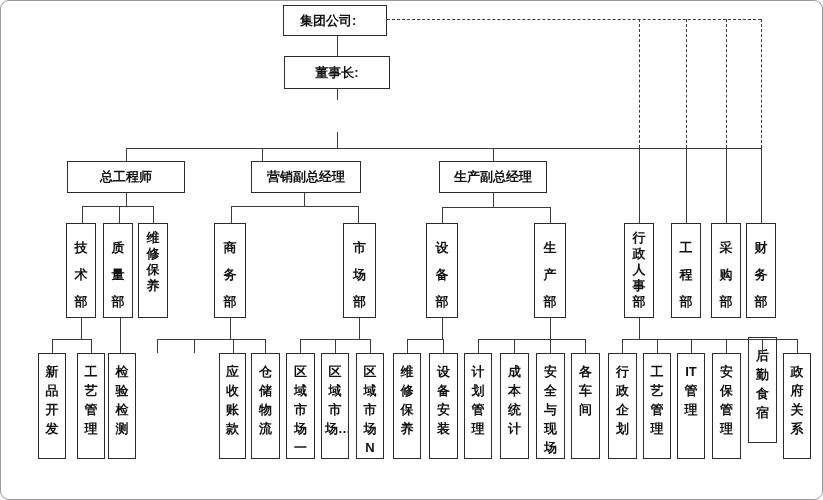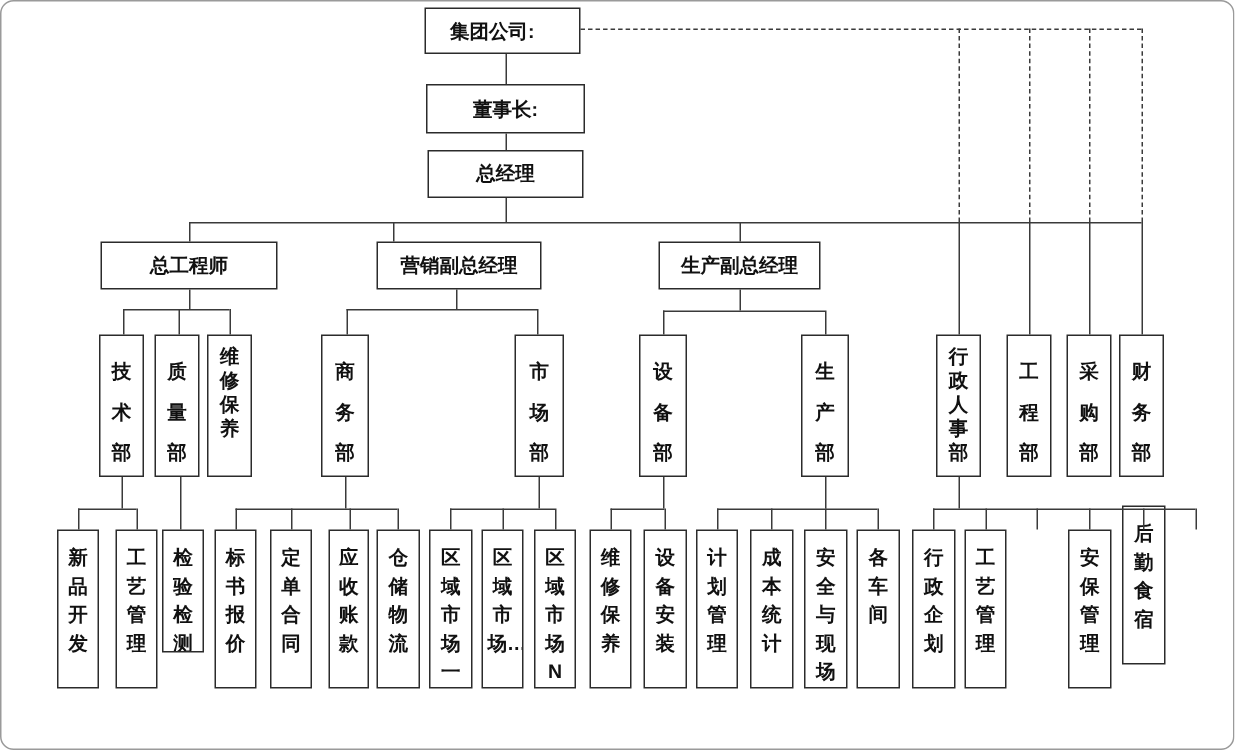--- a/index.html
+++ b/index.html
@@ -32,58 +32,57 @@
   .vd{position:absolute;width:0;border-left:1px dashed #3a3a3a;}
   .hd{position:absolute;height:0;border-top:1px dashed #3a3a3a;}
 </style>
 </head>
 <body>
 
 <div class="canvas">
 
   <div class="hbox align-left" style="left:282px;top:4px;width:104px;height:31px">集团公司:</div>
   <div class="hbox" style="left:283px;top:55px;width:106px;height:33px">董事长:</div>
-  <div class="hbox" style="left:284px;top:99px;width:104px;height:32px">总经理</div>
 
   <div class="hbox" style="left:66px;top:160px;width:118px;height:32px">总工程师</div>
   <div class="hbox" style="left:250px;top:160px;width:110px;height:32px">营销副总经理</div>
   <div class="hbox" style="left:438px;top:160px;width:108px;height:32px">生产副总经理</div>
 
   <div class="vbox lh-wide" style="left:65px;top:222px;width:30px;height:95px">技术部</div>
   <div class="vbox lh-wide" style="left:102px;top:222px;width:30px;height:95px">质量部</div>
   <div class="vbox lh-tight" style="left:137px;top:222px;width:30px;height:95px">维修保养</div>
   <div class="vbox lh-wide" style="left:213px;top:222px;width:32px;height:95px">商务部</div>
   <div class="vbox lh-wide" style="left:342px;top:222px;width:33px;height:95px">市场部</div>
   <div class="vbox lh-wide" style="left:533px;top:222px;width:32px;height:95px">生产部</div>
   <div class="vbox lh-wide" style="left:425px;top:222px;width:32px;height:95px">设备部</div>
   <div class="vbox lh-tight" style="left:623px;top:222px;width:30px;height:95px">行政人事部</div>
   <div class="vbox lh-wide" style="left:670px;top:222px;width:30px;height:95px">工程部</div>
   <div class="vbox lh-wide" style="left:710px;top:222px;width:30px;height:95px">采购部</div>
   <div class="vbox lh-wide" style="left:745px;top:222px;width:30px;height:95px">财务部</div>
 
   <div class="vbox" style="left:37px;top:352px;width:28px;height:106px">新品开发</div>
   <div class="vbox" style="left:76px;top:352px;width:28px;height:106px">工艺管理</div>
-  <div class="vbox" style="left:107px;top:352px;width:28px;height:82px">检验检测</div>
-  <div class="vbox" style="left:142px;top:352px;width:28px;height:106px">标书报价</div>
-  <div class="vbox" style="left:179px;top:352px;width:28px;height:106px">定单合同</div>
+  <div class="vbox" style="left:107px;top:352px;width:28px;height:106px">检验检测</div>
   <div class="vbox" style="left:218px;top:352px;width:27px;height:106px">应收账款</div>
   <div class="vbox" style="left:250px;top:352px;width:29px;height:106px">仓储物流</div>
   <div class="vbox" style="left:285px;top:352px;width:29px;height:106px">区域市场一</div>
   <div class="vbox" style="left:320px;top:352px;width:28px;height:106px">区域市场…</div>
   <div class="vbox" style="left:355px;top:352px;width:28px;height:106px">区域市场N</div>
   <div class="vbox" style="left:392px;top:352px;width:28px;height:106px">维修保养</div>
   <div class="vbox" style="left:428px;top:352px;width:29px;height:106px">设备安装</div>
   <div class="vbox" style="left:463px;top:352px;width:28px;height:106px">计划管理</div>
   <div class="vbox" style="left:499px;top:352px;width:29px;height:106px">成本统计</div>
   <div class="vbox" style="left:535px;top:352px;width:29px;height:106px">安全与现场</div>
   <div class="vbox" style="left:570px;top:352px;width:29px;height:106px">各车间</div>
   <div class="vbox" style="left:607px;top:352px;width:29px;height:106px">行政企划</div>
   <div class="vbox" style="left:642px;top:352px;width:28px;height:106px">工艺管理</div>
+  <div class="vbox" style="left:676px;top:352px;width:28px;height:106px">IT管理</div>
   <div class="vbox" style="left:711px;top:352px;width:29px;height:106px">安保管理</div>
   <div class="vbox" style="left:747px;top:336px;width:29px;height:106px">后勤食宿</div>
+  <div class="vbox" style="left:782px;top:352px;width:28px;height:106px">政府关系</div>
 
   <div class="vl" style="left:336px;top:35px;height:20px"></div>
   <div class="vl" style="left:336px;top:88px;height:11px"></div>
   <div class="vl" style="left:336px;top:131px;height:16px"></div>
 
   <div class="hl" style="left:125px;top:147px;width:635px"></div>
   <div class="vl" style="left:125px;top:147px;height:13px"></div>
   <div class="vl" style="left:261px;top:147px;height:13px"></div>
   <div class="vl" style="left:492px;top:147px;height:13px"></div>
 

